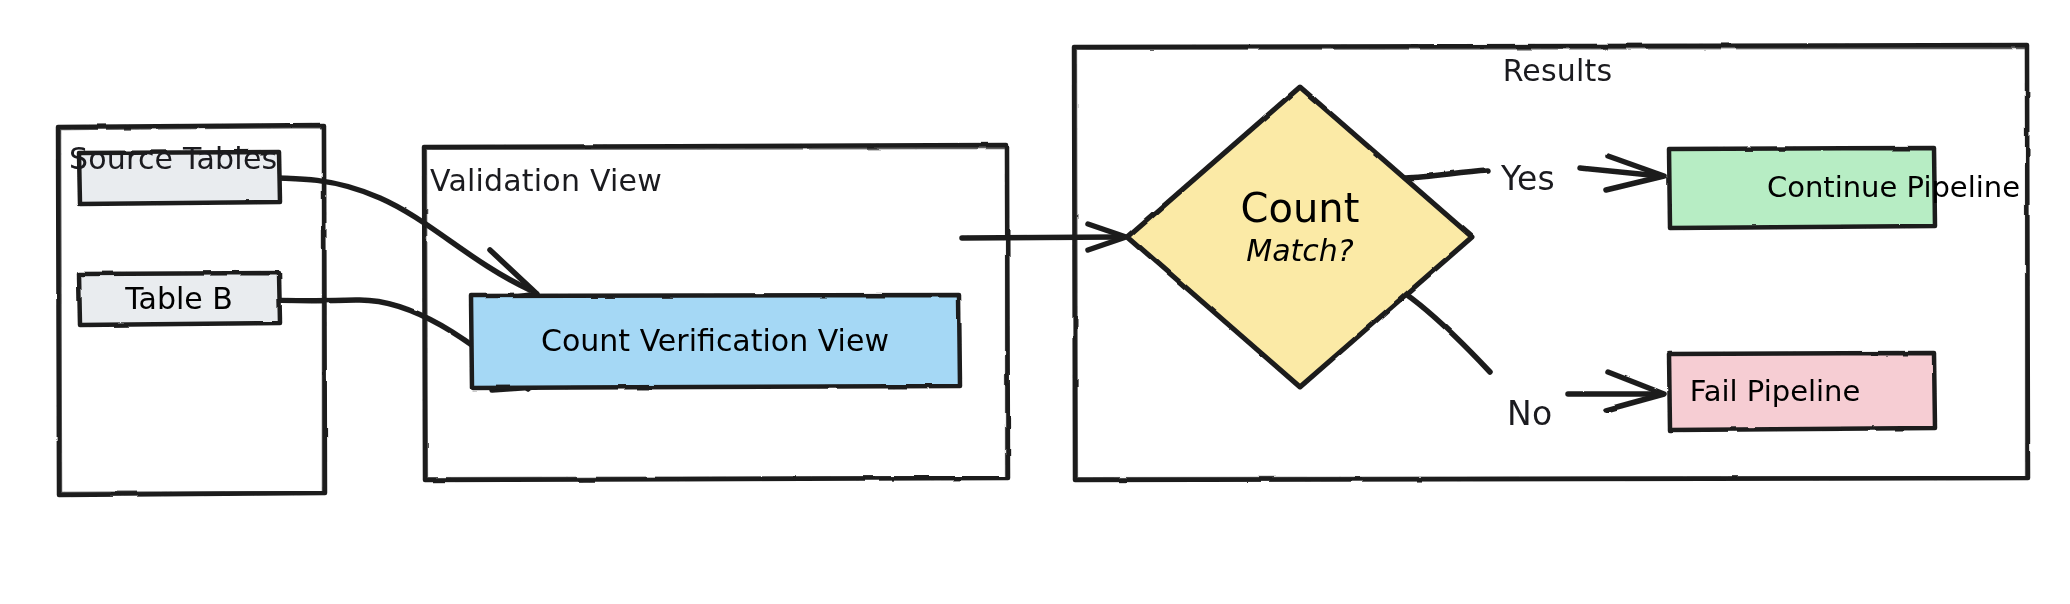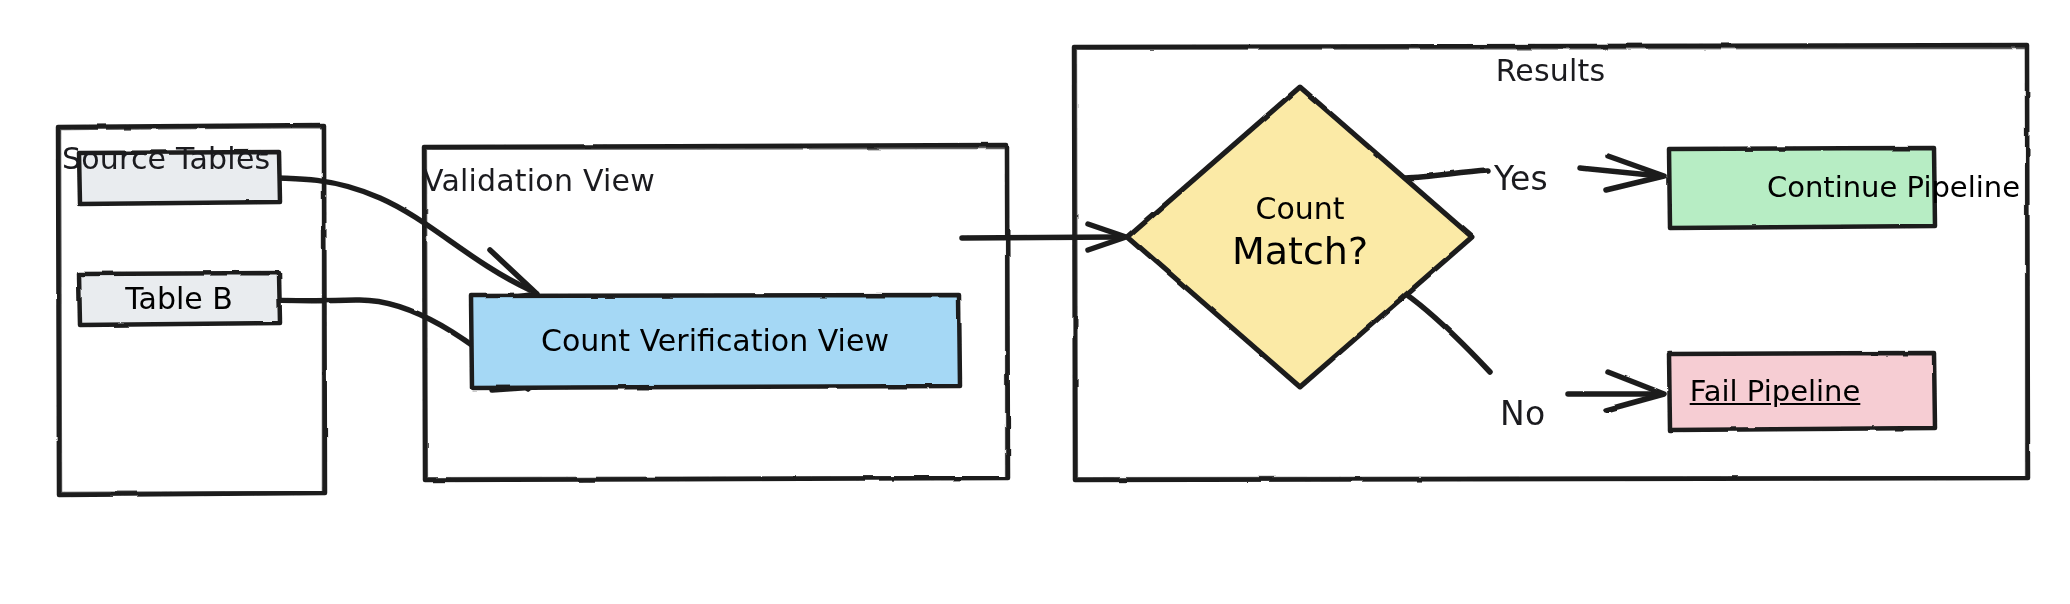--- a/index.html
+++ b/index.html
@@ -22,20 +22,21 @@
     width: 2070px;
     height: 604px;
   }
   .label {
     position: absolute;
     font-family: "DejaVu Sans", sans-serif;
     color: #1b1b1f;
     white-space: nowrap;
     letter-spacing: 0.2px;
     pointer-events: none;
+    padding-left: 7px;
   }
   .group-title {
     font-size: 30px;
     font-weight: 400;
     text-align: right;
   }
   .node-text {
     font-size: 30px;
     font-weight: 400;
     text-align: center;
@@ -123,24 +124,24 @@
 
   <div class="label group-title" style="left:423px; top:163px; width:585px; text-align:left;">Validation View</div>
 
   <div class="label group-title" style="left:1073px; top:53px; width:955px; text-align:center;">Results</div>
 
 
   <div class="node-text-center node-text" style="left:470px; top:295px; width:490px; height:93px; font-size:30px;">Count Verification View</div>
 
   <div class="node-text-center node-text" style="left:78px; top:273px; width:202px; height:52px; font-size:30px;">Table B</div>
 
-  <div class="node-text-center node-text" style="left:1200px; top:192px; width:200px; height:34px; font-size:30px;">Count</div>
-  <div class="node-text-center node-text" style="left:1200px; top:234px; width:200px; height:34px; font-size:38px;">Match?</div>
+  <div class="node-text-center node-text" style="left:1200px; top:192px; width:200px; height:34px; font-size:40px;">Count</div>
+  <div class="node-text-center node-text" style="left:1200px; top:234px; width:200px; height:34px; font-size:30px;font-style:italic;">Match?</div>
 
   <div class="node-text-center node-text" style="left:1760px; top:148px; width:267px; height:80px; font-size:29px;">Continue Pipeline</div>
 
-  <div class="node-text-center node-text" style="left:1668px; top:353px; width:214px; height:77px; font-size:29px;text-decoration:underline;">Fail Pipeline</div>
+  <div class="node-text-center node-text" style="left:1668px; top:353px; width:214px; height:77px; font-size:29px;">Fail Pipeline</div>
 
   <div class="label edge-label" style="left:1494px; top:159px;">Yes</div>
 
   <div class="label edge-label" style="left:1500px; top:394px;">No</div>
 
 </div>
 
 </body></html>

